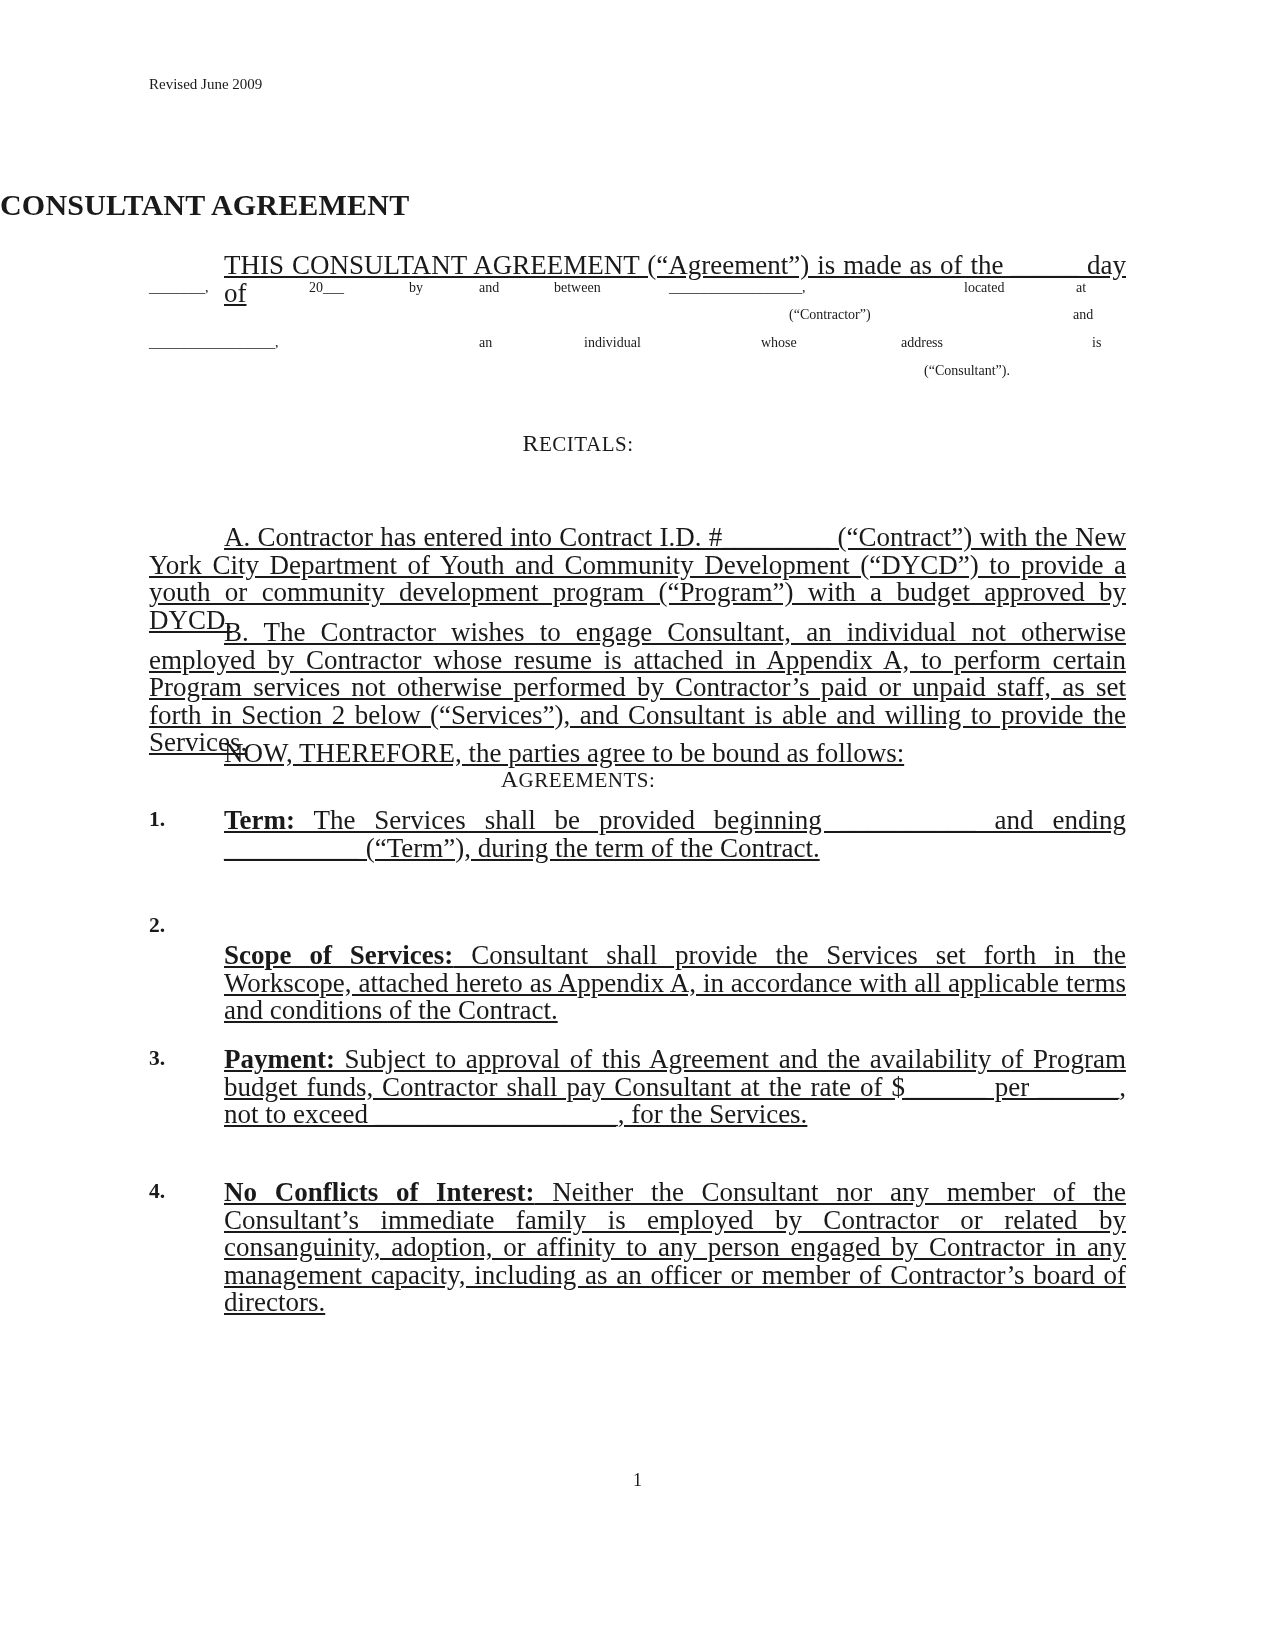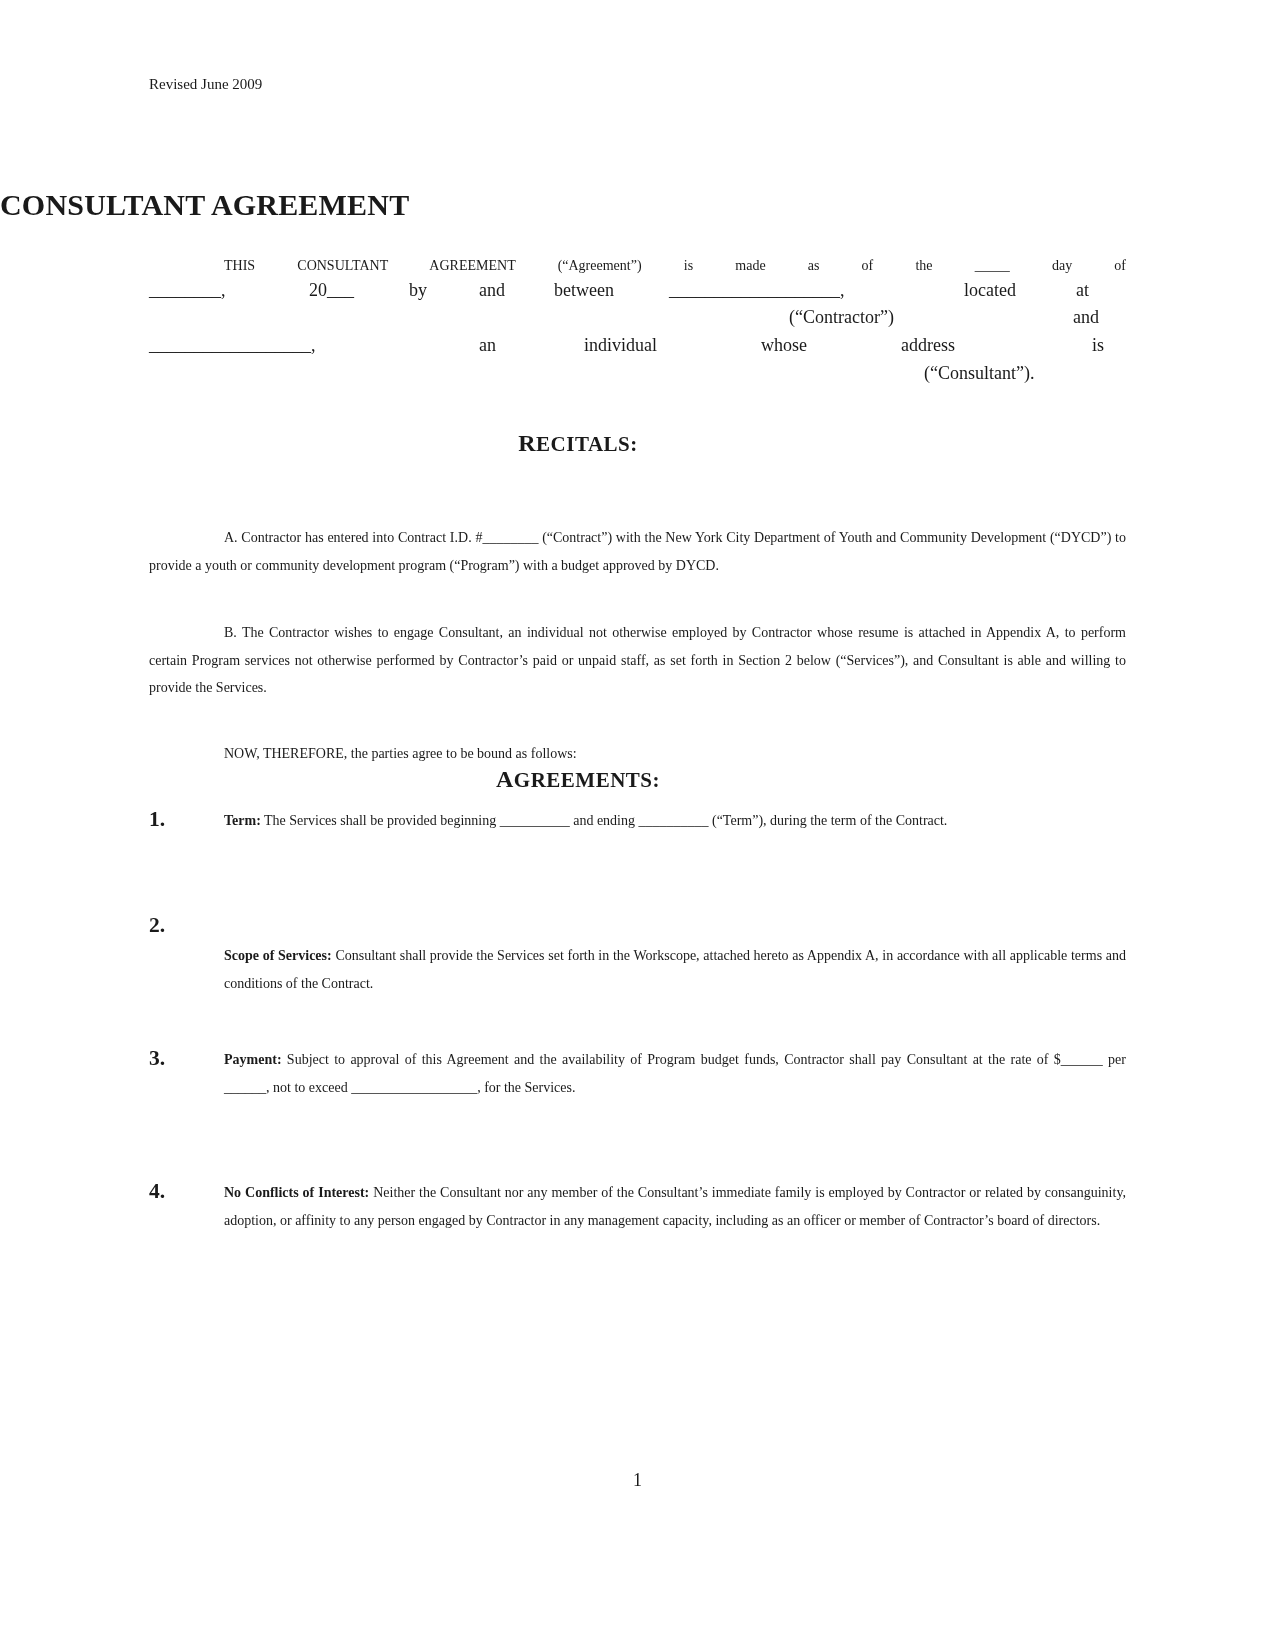--- a/index.html
+++ b/index.html
@@ -1,24 +1,24 @@
 <!DOCTYPE html>
 <html><head>
 <meta charset="utf-8">
 <style>
   html, body { margin: 0; padding: 0; background: #ffffff; }
   body { width: 1275px; height: 1650px; position: relative; overflow: hidden;
          font-family: "Liberation Serif", "DejaVu Serif", serif; color: #1a1a1a; }
   .abs { position: absolute; }
   .revised { left: 149px; top: 76px; font-size: 15px; }
   .title { left: 0; width: 1275px; top: 188px; text-align: left; font-weight: bold; font-size: 30px; letter-spacing: 0.2px; }
-  .para { font-size: 14px; line-height: 27.5px; text-align: justify; }
-  .line { position: absolute; left: 149px; width: 977px; font-size: 18px; height: 28px; white-space: nowrap; }
+  .para { font-size: 27px; line-height: 27.5px; text-align: justify; text-decoration: underline; }
+  .line { position: absolute; left: 149px; width: 977px; font-size: 14px; height: 28px; white-space: nowrap; }
   .line span { position: absolute; top: 0; }
-  .heading { left: 0; width: 1156px; text-align: center; font-weight: bold; font-size: 21px; letter-spacing: 0.5px; }
+  .heading { left: 0; width: 1156px; text-align: center; font-weight: normal; font-size: 21px; letter-spacing: 0.5px; }
   .heading .big { font-size: 24px; }
   .num { left: 149px; font-weight: bold; font-size: 21.5px; }
   .item { left: 224px; width: 902px; }
   .bold { font-weight: bold; }
   .pagenum { left: 0; width: 1275px; text-align: center; top: 1470px; font-size: 18px; }
   .indent { text-indent: 75px; margin-top: 28px; }
 </style>
 </head>
 <body>
 

